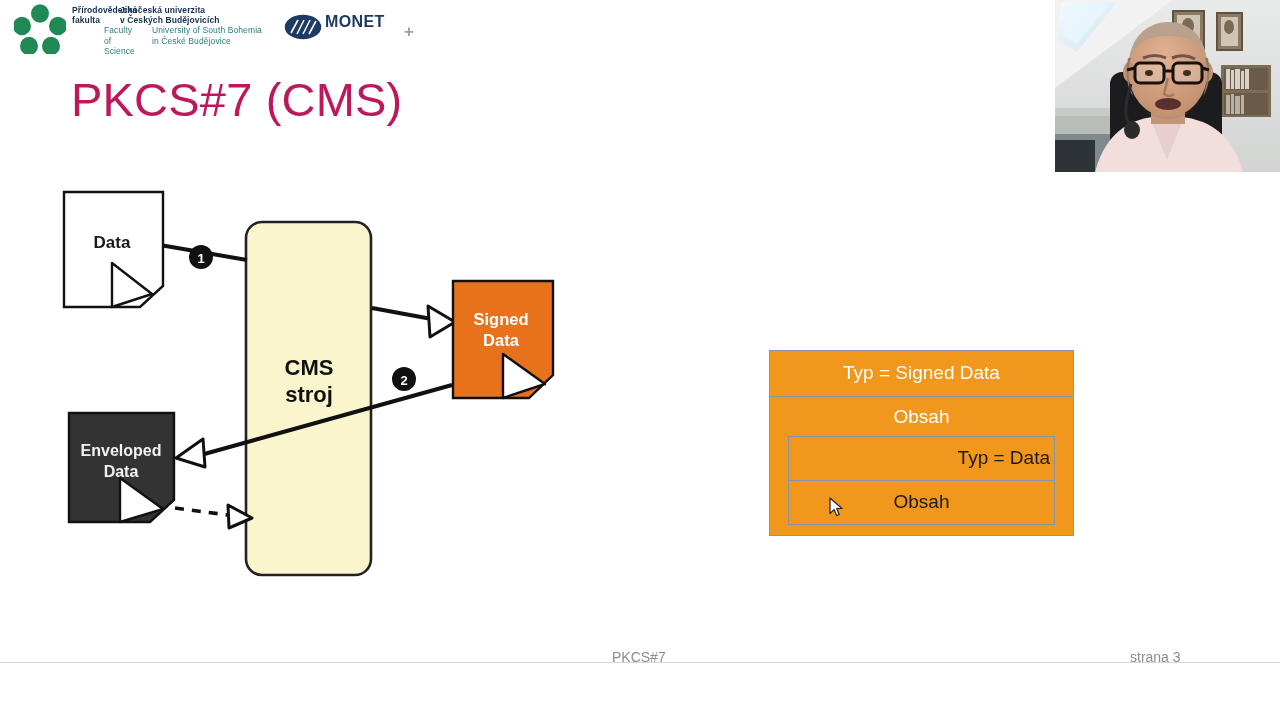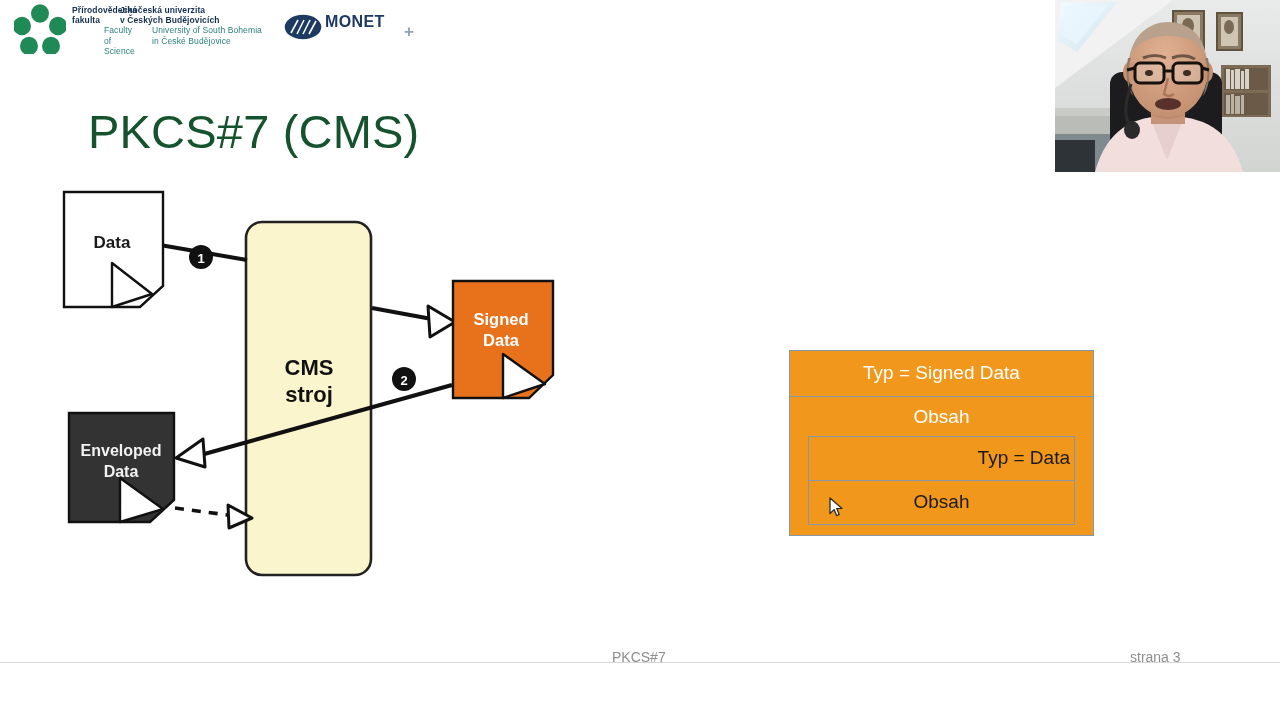--- a/index.html
+++ b/index.html
@@ -40,45 +40,43 @@
     font-size:16px; font-weight:bold; letter-spacing:.4px;
     color:#1d3a63; font-family:"Liberation Sans", sans-serif;
   }
   #monet-plus{
     position:absolute; left:121px; top:10px;
     font-size:17px; font-weight:bold; color:#93a3b8;
   }
 
   
   #slide-title{
-    position:absolute; left:88px; top:72px;
-    font-size:47px; color:#14532d; font-weight:normal;
+    position:absolute; left:71px; top:72px;
+    font-size:47px; color:#be185d; font-weight:normal;
     letter-spacing:.2px;
     font-family:"Liberation Sans", sans-serif;
-    margin-top:32px;
   }
 
   
   #diagram{
     position:absolute; left:0; top:170px; width:640px; height:430px;
   }
   #diagram svg{ display:block; }
   .doc-label{
     font-family:"Liberation Sans", sans-serif;
     font-weight:bold;
     text-anchor:middle;
   }
 
   
   #cms-structure{
     position:absolute; left:769px; top:350px;
     width:305px;
     border:1px solid #8497ad;
     background:#f0971c;
-    margin-left:20px;
   }
   .struct-row{
     background:#f0971c;
     text-align:center;
     font-size:19px;
     padding:11px 4px 12px 4px;
   }
   .struct-row.outer{ color:#ffffff; }
   #struct-top{ border-bottom:1px solid #8497ad; }
   #struct-body{ padding:9px 0 10px 0; }

